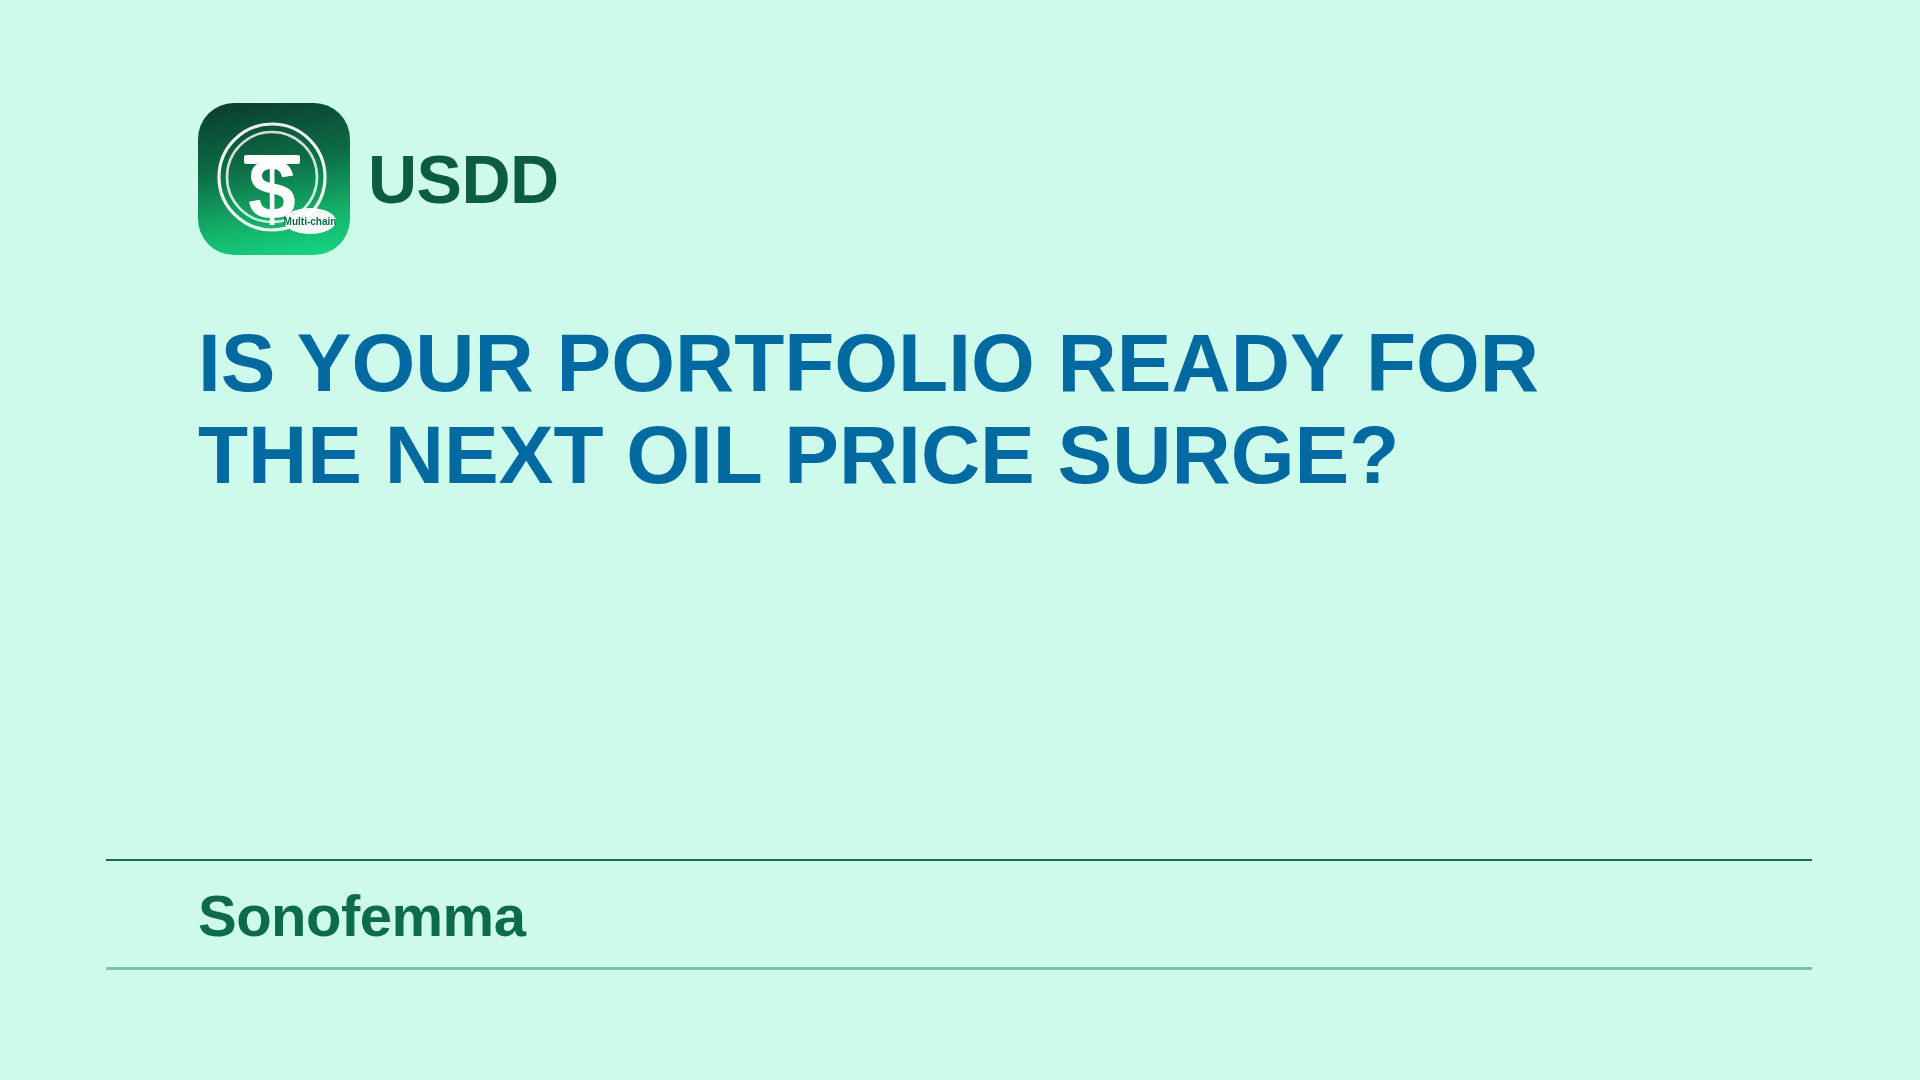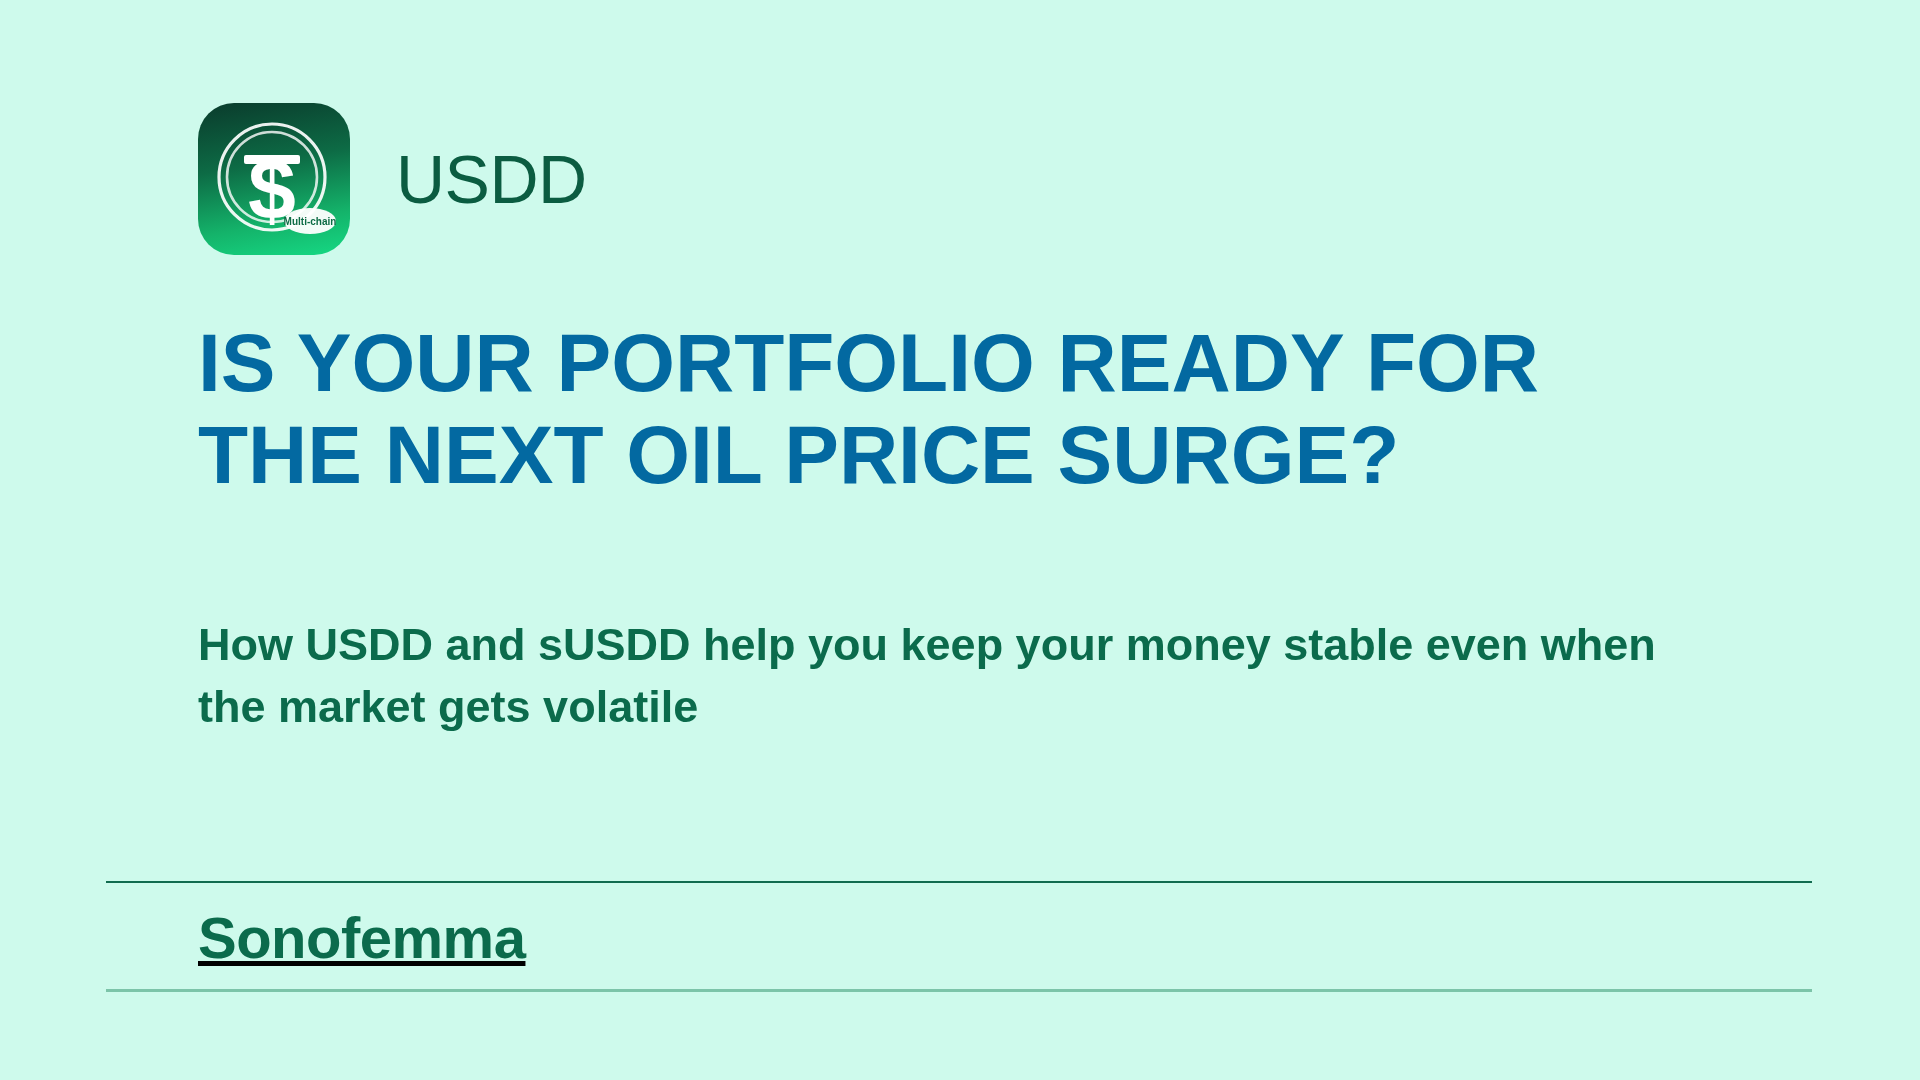--- a/index.html
+++ b/index.html
@@ -46,24 +46,24 @@
 
   .brand-logo svg {
     position: absolute;
     inset: 0;
     width: 100%;
     height: 100%;
   }
 
   .brand-name {
     font-size: 68px;
-    font-weight: 400;
+    font-weight: 700;
     color: #0b5c41;
     letter-spacing: -0.5px;
-    margin-left: 46px;
+    margin-left: 18px;
     line-height: 1;
     white-space: nowrap;
   }
 
   
   .headline {
     margin-top: 62px;
     font-size: 82px;
     line-height: 1.12;
     font-weight: 700;
@@ -82,22 +82,21 @@
     font-weight: 700;
     color: #0b6b4c;
     max-width: 1500px;
   }
 
   
   .footer {
     position: absolute;
     left: 106px;
     right: 108px;
-    bottom: 88px;
-    text-decoration: underline;
+    bottom: 110px;
   }
 
   .footer-rule-top {
     height: 2px;
     background: #116b4f;
     width: 100%;
   }
 
   .footer-rule-bottom {
     height: 3px;
@@ -133,21 +132,20 @@
           <ellipse cx="112" cy="118" rx="26" ry="13" fill="#ffffff" opacity="0.95"></ellipse>
           <text x="112" y="122" font-family="'Liberation Sans', sans-serif" font-size="10" font-weight="700" fill="#0d6b45" text-anchor="middle">Multi-chain</text>
         </g>
       </svg>
     </div>
     <div class="brand-name">USDD</div>
   </div>
 
   <h1 class="headline">IS YOUR PORTFOLIO READY FOR THE NEXT OIL PRICE SURGE?</h1>
 
-  <p class="subtitle">How USDD and sUSDD help you keep your money stable even when the market gets volatile</p>
 
   <div class="footer">
     <div class="footer-rule-top"></div>
     <div class="footer-inner">
       <div class="footer-name">Sonofemma</div>
     </div>
     <div class="footer-rule-bottom"></div>
   </div>
 
 </div>

